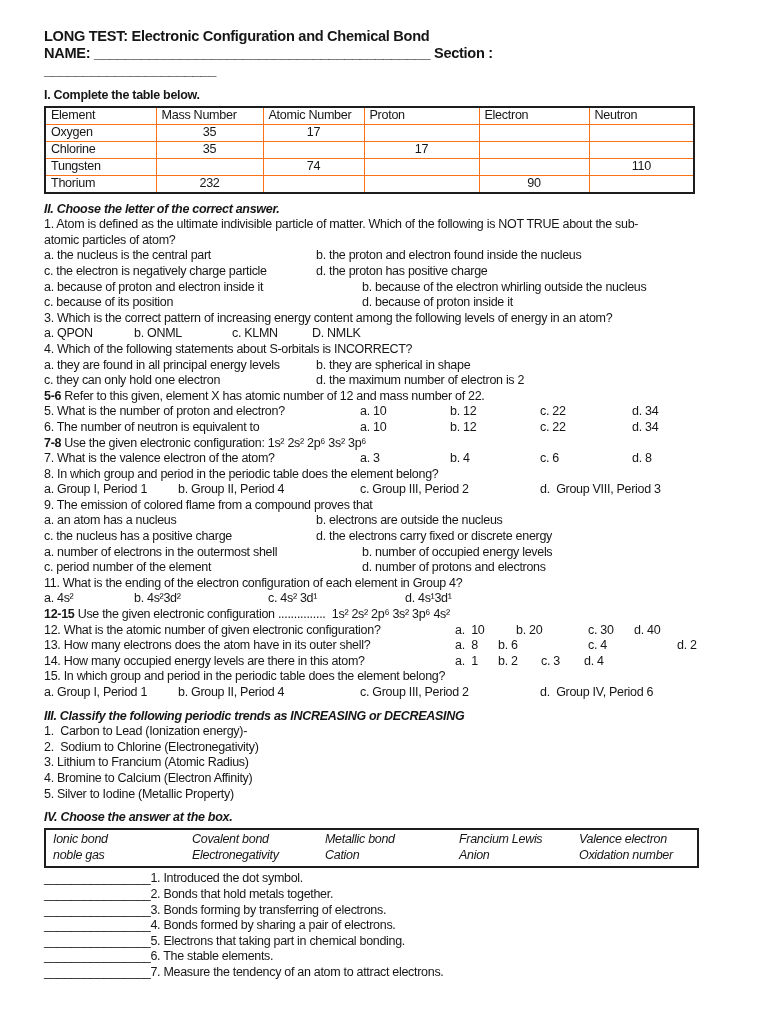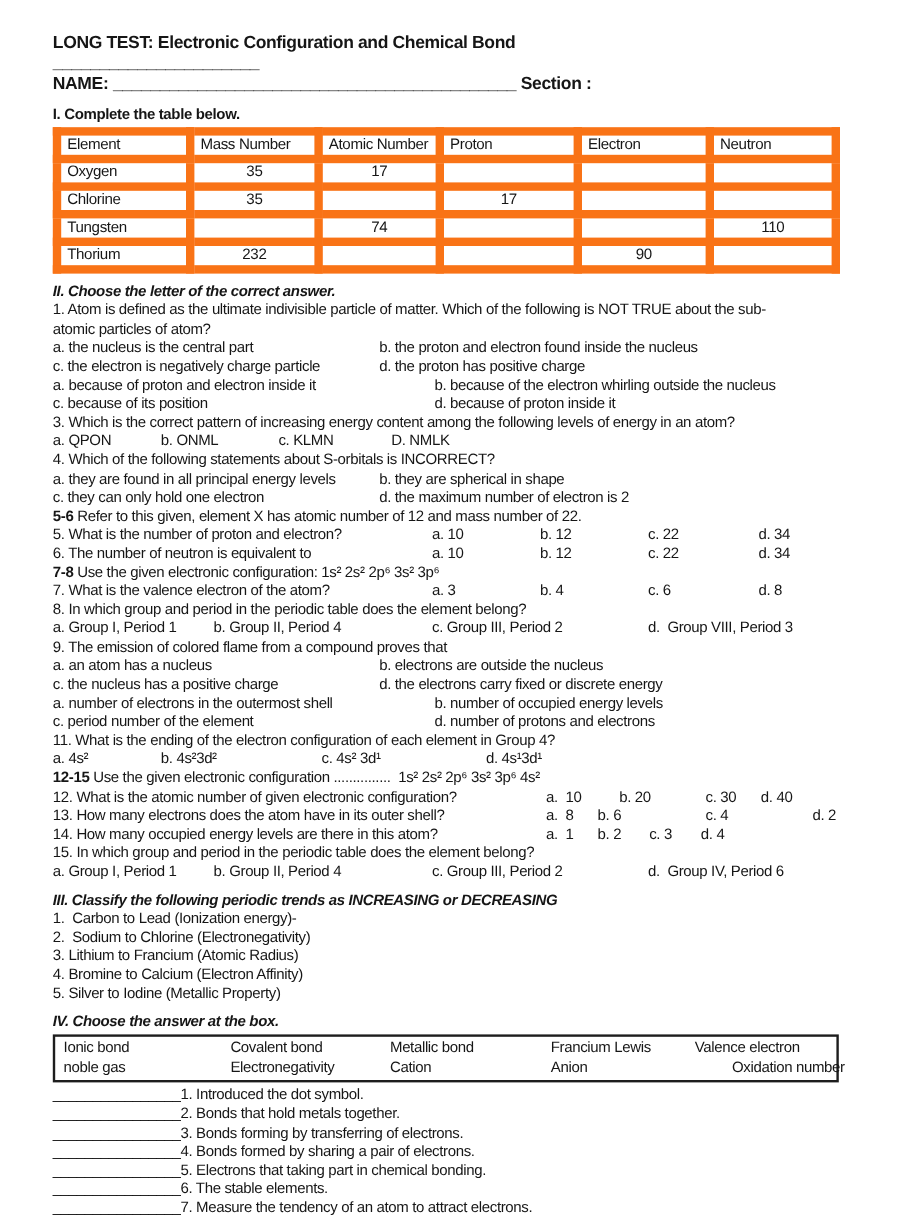--- a/index.html
+++ b/index.html
@@ -11,38 +11,38 @@
   }
   .bold{font-weight:bold;text-align:center;}
   .hdr{font-size:14.6px; line-height:17px; font-weight:bold; white-space:pre;}
   .heading{font-weight:bold; white-space:pre;}
   .line{position:relative; white-space:pre; min-height:15.6px;}
   .tab{position:absolute; top:0; white-space:pre;}
   .gap-s{margin-top:9px;}
   .gap-m{margin-top:8px;font-style:italic;}
   table.sec1{border-collapse:collapse; table-layout:fixed; width:651px; border:2px solid #1d1d1d; margin-top:2px;}
   table.sec1 th, table.sec1 td{
-    border:7px solid #f97316; font-weight:normal; text-align:left;
+    border:1px solid #f97316; font-weight:normal; text-align:left;
     font-size:12.6px; padding:0 5px; height:16px; overflow:hidden; letter-spacing:-0.3px;
   }
   table.sec1 td.num{text-align:center;}
   .choicebox{
     position:relative; border:2px solid #1d1d1d; width:655px; box-sizing:border-box;
     padding:2px 0 3px 7px; margin-top:2px;
   }
-  .choicebox .line{min-height:15.8px;}
+  .choicebox .line{min-height:15.8px;font-style:italic;}
 </style>
 </head>
 <body>
 
 <div class="page">
 
   <div class="hdr">LONG TEST: Electronic Configuration and Chemical Bond</div>
+  <div class="hdr line"><span>NAME: </span><span>___________________________________________</span><span> Section :</span></div>
   <div class="hdr line">______________________</div>
-  <div class="hdr line"><span>NAME: </span><span>___________________________________________</span><span> Section :</span></div>
 
   <div class="heading gap-s">I. Complete the table below.</div>
   <table class="sec1">
     <colgroup>
         <col style="width:111px">
         <col style="width:107px">
         <col style="width:101px">
         <col style="width:115px">
         <col style="width:110px">
         <col style="width:105px">
@@ -92,21 +92,21 @@
     </table>
 
   <div class="heading gap-m">II. Choose the letter of the correct answer.</div>
   <div class="line">1. Atom is defined as the ultimate indivisible particle of matter. Which of the following is NOT TRUE about the sub-</div>
   <div class="line">atomic particles of atom?</div>
   <div class="line"><span>a. the nucleus is the central part</span><span class="tab" style="left:272px">b. the proton and electron found inside the nucleus</span></div>
   <div class="line"><span>c. the electron is negatively charge particle</span><span class="tab" style="left:272px">d. the proton has positive charge</span></div>
   <div class="line"><span>a. because of proton and electron inside it</span><span class="tab" style="left:318px">b. because of the electron whirling outside the nucleus</span></div>
   <div class="line"><span>c. because of its position</span><span class="tab" style="left:318px">d. because of proton inside it</span></div>
   <div class="line">3. Which is the correct pattern of increasing energy content among the following levels of energy in an atom?</div>
-  <div class="line"><span>a. QPON</span><span class="tab" style="left:90px">b. ONML</span><span class="tab" style="left:188px">c. KLMN</span><span class="tab" style="left:282px">D. NMLK</span></div>
+  <div class="line"><span>a. QPON</span><span class="tab" style="left:90px">b. ONML</span><span class="tab" style="left:188px">c. KLMN</span><span class="tab" style="left:268px">D. NMLK</span></div>
   <div class="line">4. Which of the following statements about S-orbitals is INCORRECT?</div>
   <div class="line"><span>a. they are found in all principal energy levels</span><span class="tab" style="left:272px">b. they are spherical in shape</span></div>
   <div class="line"><span>c. they can only hold one electron</span><span class="tab" style="left:272px">d. the maximum number of electron is 2</span></div>
   <div class="line"><span class="bold">5-6</span><span> Refer to this given, element X has atomic number of 12 and mass number of 22.</span></div>
   <div class="line"><span>5. What is the number of proton and electron?</span><span class="tab" style="left:316px">a. 10</span><span class="tab" style="left:406px">b. 12</span><span class="tab" style="left:496px">c. 22</span><span class="tab" style="left:588px">d. 34</span></div>
   <div class="line"><span>6. The number of neutron is equivalent to</span><span class="tab" style="left:316px">a. 10</span><span class="tab" style="left:406px">b. 12</span><span class="tab" style="left:496px">c. 22</span><span class="tab" style="left:588px">d. 34</span></div>
   <div class="line"><span class="bold">7-8</span><span> Use the given electronic configuration: 1s² 2s² 2p⁶ 3s² 3p⁶</span></div>
   <div class="line"><span>7. What is the valence electron of the atom?</span><span class="tab" style="left:316px">a. 3</span><span class="tab" style="left:406px">b. 4</span><span class="tab" style="left:496px">c. 6</span><span class="tab" style="left:588px">d. 8</span></div>
   <div class="line">8. In which group and period in the periodic table does the element belong?</div>
   <div class="line"><span>a. Group I, Period 1</span><span class="tab" style="left:134px">b. Group II, Period 4</span><span class="tab" style="left:316px">c. Group III, Period 2</span><span class="tab" style="left:496px">d.  Group VIII, Period 3</span></div>
@@ -127,21 +127,21 @@
   <div class="heading gap-m">III. Classify the following periodic trends as INCREASING or DECREASING</div>
   <div class="line">1.  Carbon to Lead (Ionization energy)-</div>
   <div class="line">2.  Sodium to Chlorine (Electronegativity)</div>
   <div class="line">3. Lithium to Francium (Atomic Radius)</div>
   <div class="line">4. Bromine to Calcium (Electron Affinity)</div>
   <div class="line">5. Silver to Iodine (Metallic Property)</div>
 
   <div class="heading gap-m">IV. Choose the answer at the box.</div>
   <div class="choicebox">
     <div class="line"><span>Ionic bond</span><span class="tab" style="left:139px">Covalent bond</span><span class="tab" style="left:272px">Metallic bond</span><span class="tab" style="left:406px">Francium Lewis</span><span class="tab" style="left:526px">Valence electron</span></div>
-    <div class="line"><span>noble gas</span><span class="tab" style="left:139px">Electronegativity</span><span class="tab" style="left:272px">Cation</span><span class="tab" style="left:406px">Anion</span><span class="tab" style="left:557px">Oxidation number</span></div>
+    <div class="line"><span>noble gas</span><span class="tab" style="left:139px">Electronegativity</span><span class="tab" style="left:272px">Cation</span><span class="tab" style="left:406px">Anion</span><span class="tab" style="left:526px">Oxidation number</span></div>
   </div>
   <div class="line" style="margin-top:3px"><span>________________</span><span>1. Introduced the dot symbol.</span></div>
   <div class="line"><span>________________</span><span>2. Bonds that hold metals together.</span></div>
   <div class="line"><span>________________</span><span>3. Bonds forming by transferring of electrons.</span></div>
   <div class="line"><span>________________</span><span>4. Bonds formed by sharing a pair of electrons.</span></div>
   <div class="line"><span>________________</span><span>5. Electrons that taking part in chemical bonding.</span></div>
   <div class="line"><span>________________</span><span>6. The stable elements.</span></div>
   <div class="line"><span>________________</span><span>7. Measure the tendency of an atom to attract electrons.</span></div>
 
 </div>

